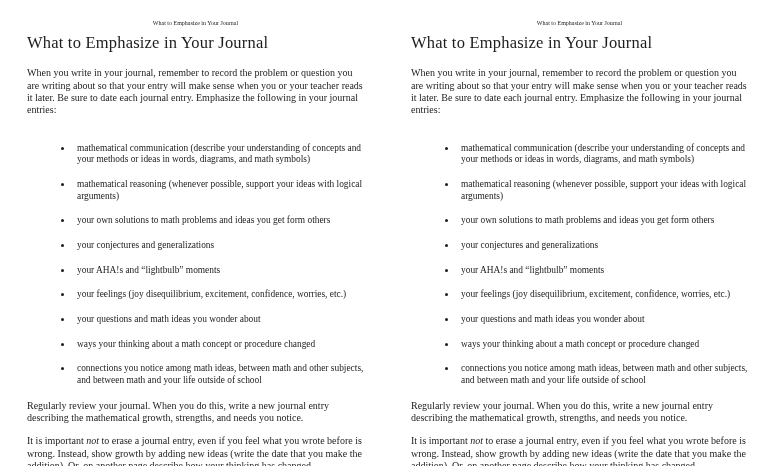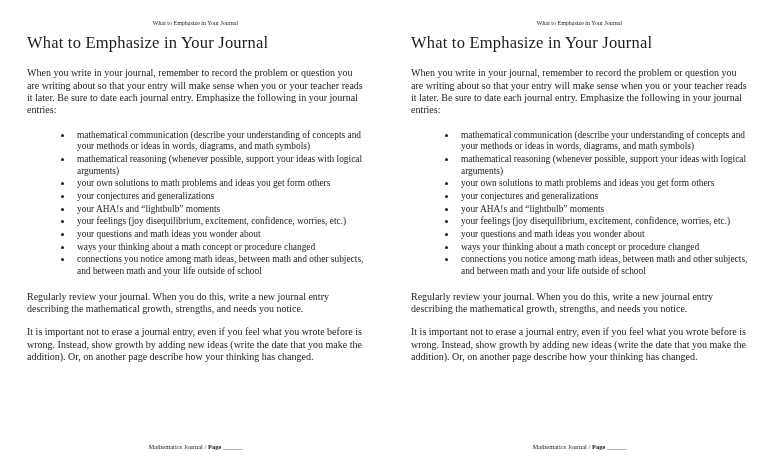--- a/index.html
+++ b/index.html
@@ -39,25 +39,25 @@
     margin: 0 0 11px 0;
     text-align: left;
   }
   ul.bullets {
     margin: 2px 0 12px 0;
     padding-left: 46px;
     font-size: 9.4px;
     line-height: 1.24;
   }
   ul.bullets li {
-    margin: 0 0 1px 0;
+    margin: 13px 0 1px 0;
     padding-left: 4px;
     font-family: Liberation Serif, serif;
   }
-  .note-italic { }
+  .note-italic { font-style: italic; }
   .page-footer {
     margin-top: auto;
     text-align: center;
     font-size: 6.5px;
     color: #222;
   }
   .footer-bold { font-weight: bold; }
 </style>
 </head>
 <body>

